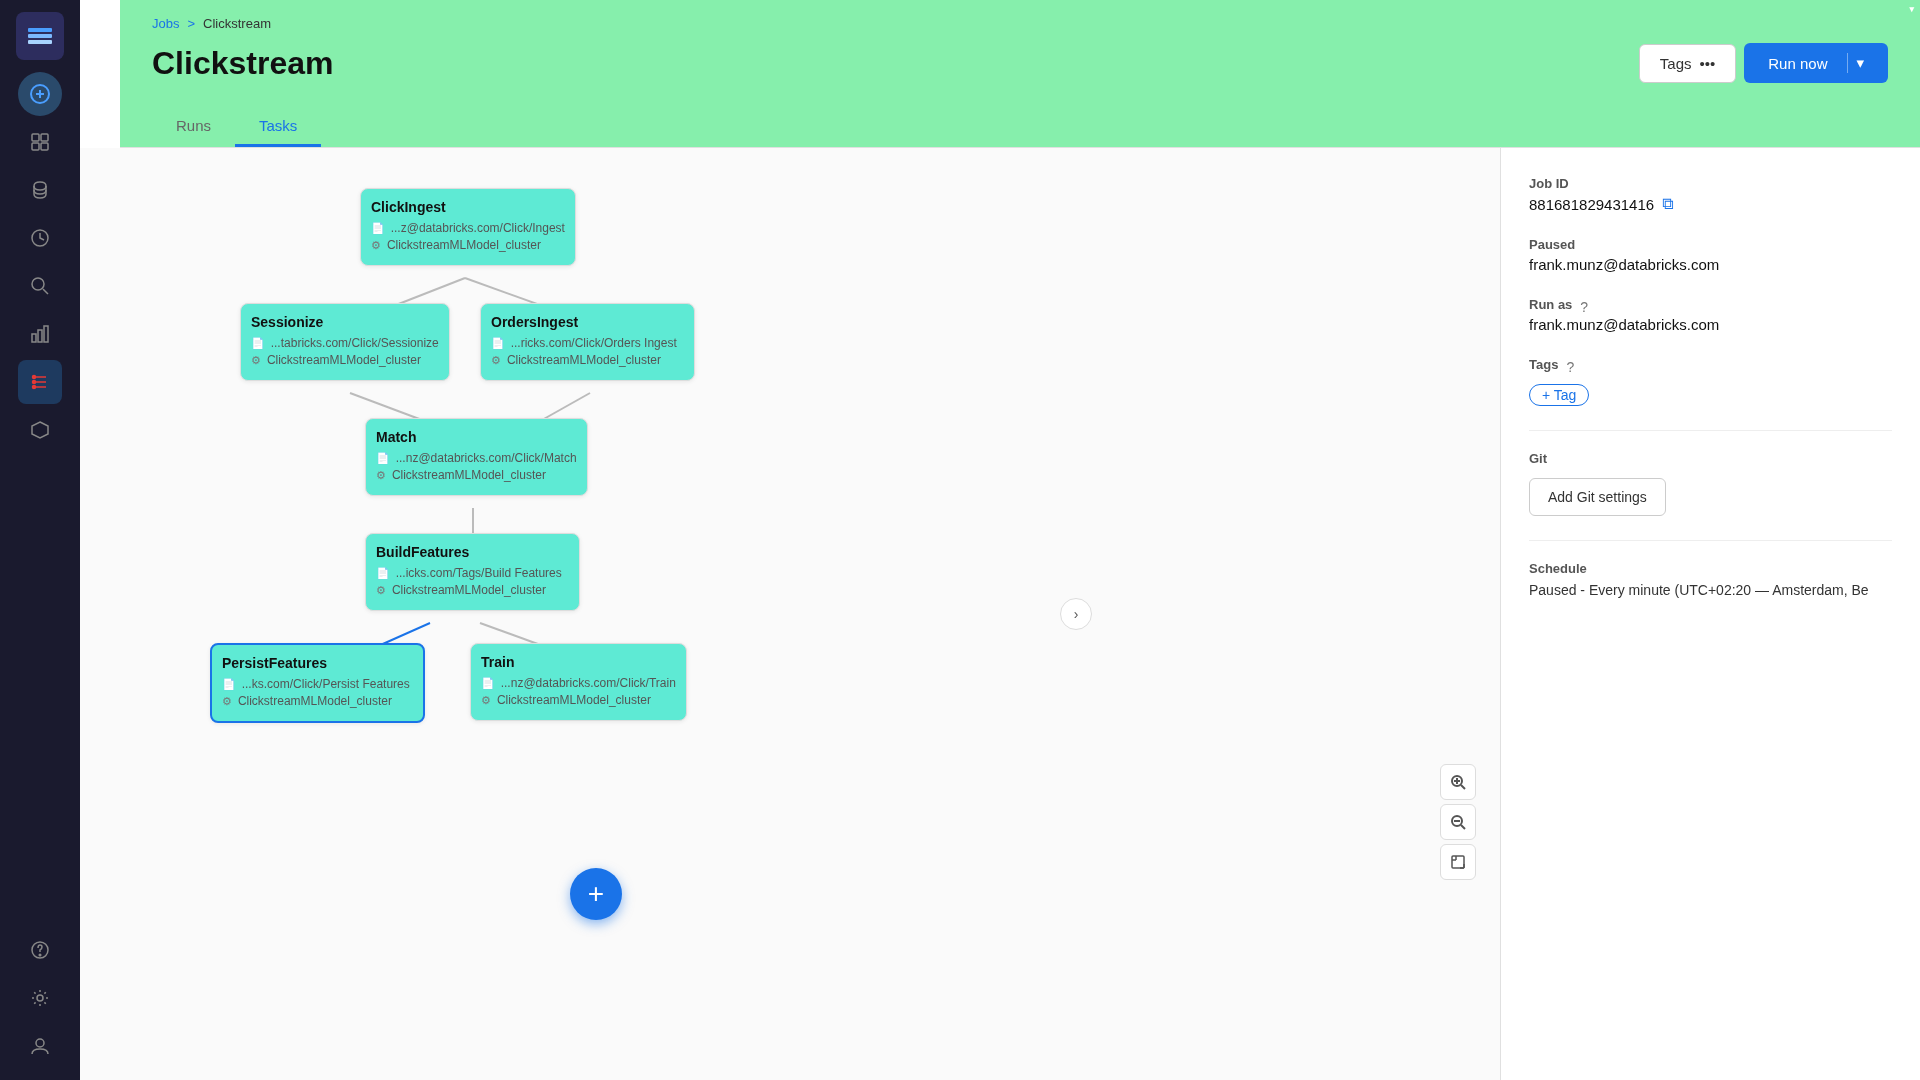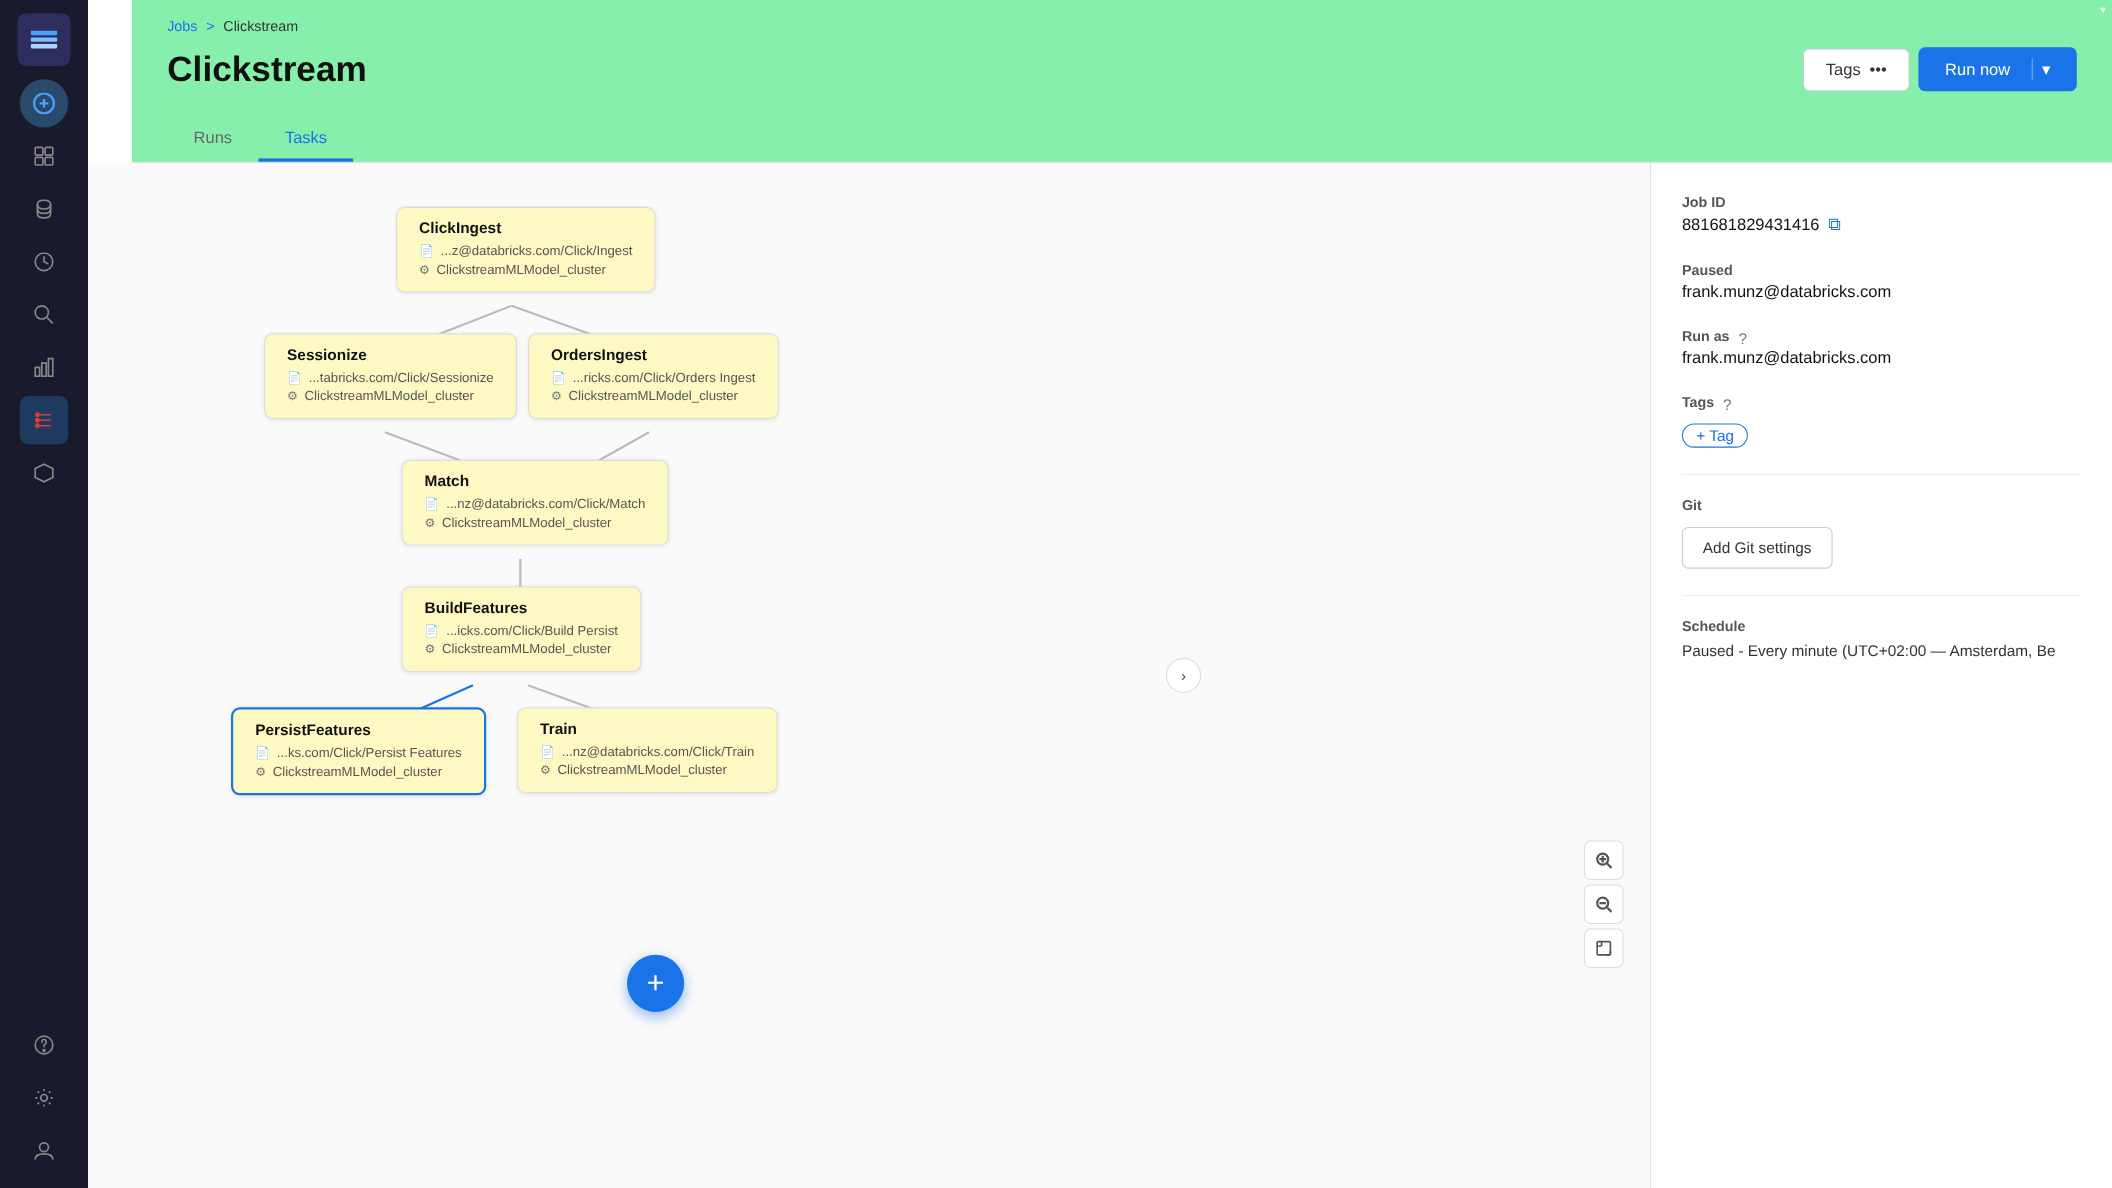--- a/index.html
+++ b/index.html
@@ -139,24 +139,24 @@
     .task-area {
       flex: 1;
       position: relative;
       background: #fafafa;
       overflow: hidden;
     }
 
     
     .task-node {
       position: absolute;
-      background: #fef9c3;
+      background: #5eead4;
       border: 1px solid #ddd;
       border-radius: 8px;
-      padding: 10px 20px;
+      padding: 10px 10px;
       min-width: 200px;
       box-shadow: 0 1px 4px rgba(0,0,0,0.08);
       cursor: pointer;
     }
     .task-node.selected {
       border: 2px solid #1a73e8;
     }
     .task-node-title {
       font-size: 14px;
       font-weight: 600;
@@ -506,21 +506,21 @@
         <div class="task-node-info">
           <span class="task-icon">⚙</span>
           <span>ClickstreamMLModel_cluster</span>
         </div>
       </div>
 
       <div class="task-node" style="left:285px;top:385px;min-width:215px;">
         <div class="task-node-title">BuildFeatures</div>
         <div class="task-node-info">
           <span class="task-icon">📄</span>
-          <span>...icks.com/Click/Build Persist</span>
+          <span>...icks.com/Tags/Build Features</span>
         </div>
         <div class="task-node-info">
           <span class="task-icon">⚙</span>
           <span>ClickstreamMLModel_cluster</span>
         </div>
       </div>
 
       <div class="task-node selected" style="left:130px;top:495px;min-width:215px;">
         <div class="task-node-title">PersistFeatures</div>
         <div class="task-node-info">
@@ -610,17 +610,17 @@
 
       <div class="panel-section">
         <div class="panel-label">Git</div>
         <button class="git-btn">Add Git settings</button>
       </div>
 
       <hr class="section-divider">
 
       <div class="panel-section">
         <div class="panel-label">Schedule</div>
-        <div class="schedule-text">Paused - Every minute (UTC+02:00 — Amsterdam, Be</div>
+        <div class="schedule-text">Paused - Every minute (UTC+02:20 — Amsterdam, Be</div>
       </div>
     </div>
   </div>
 </div>
 
 </body></html>

